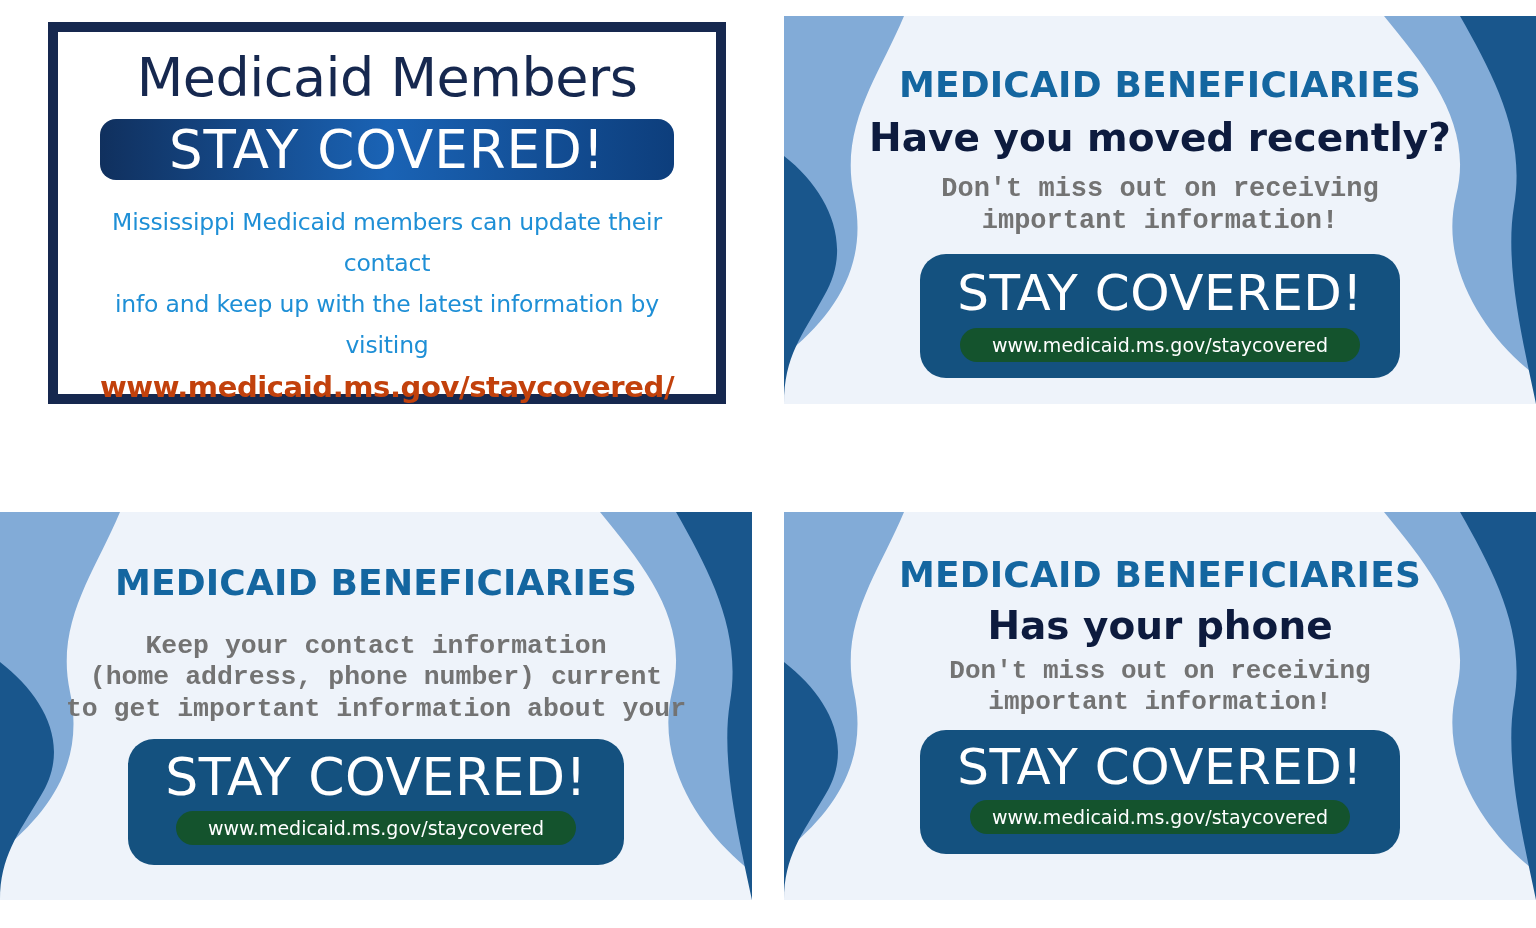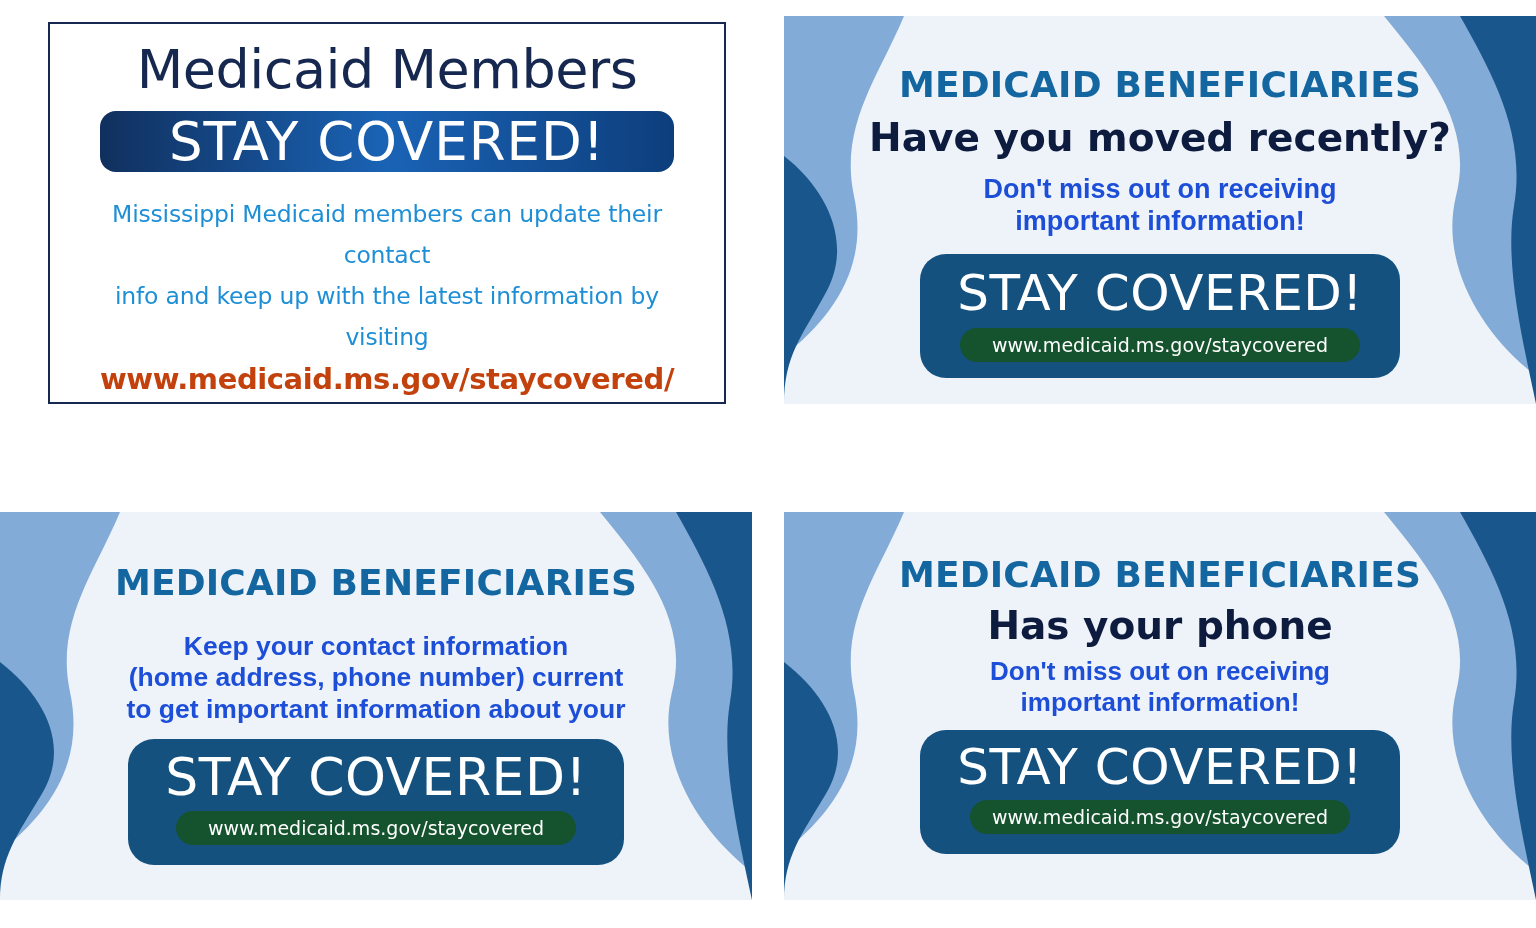--- a/index.html
+++ b/index.html
@@ -27,21 +27,21 @@
     box-sizing: border-box;
   }
 
   
   #card1 {
     left: 48px;
     top: 22px;
     width: 678px;
     height: 382px;
     background: #16284f;
-    padding: 2px;
+    padding: 10px;
   }
   #card1 .inner {
     width: 100%;
     height: 100%;
     background: #ffffff;
     box-sizing: border-box;
     padding: 14px 22px 10px 22px;
     display: flex;
     flex-direction: column;
     align-items: center;
@@ -122,23 +122,23 @@
     letter-spacing: 0.2px;
     white-space: nowrap;
   }
   .headline {
     font-family: "DejaVu Sans", sans-serif;
     font-weight: bold;
     color: #0d1b3e;
     line-height: 1.06;
   }
   .sub {
-    font-family: Liberation Sans, sans-serif;
+    font-family: Liberation Mono, monospace;
     font-weight: bold;
-    color: #1d4ed8;
+    color: #737373;
     line-height: 1.18;
     text-align: center;
   }
   .sc-pill {
     background: #14517f;
     border-radius: 26px;
     display: flex;
     flex-direction: column;
     align-items: center;
     justify-content: flex-start;

